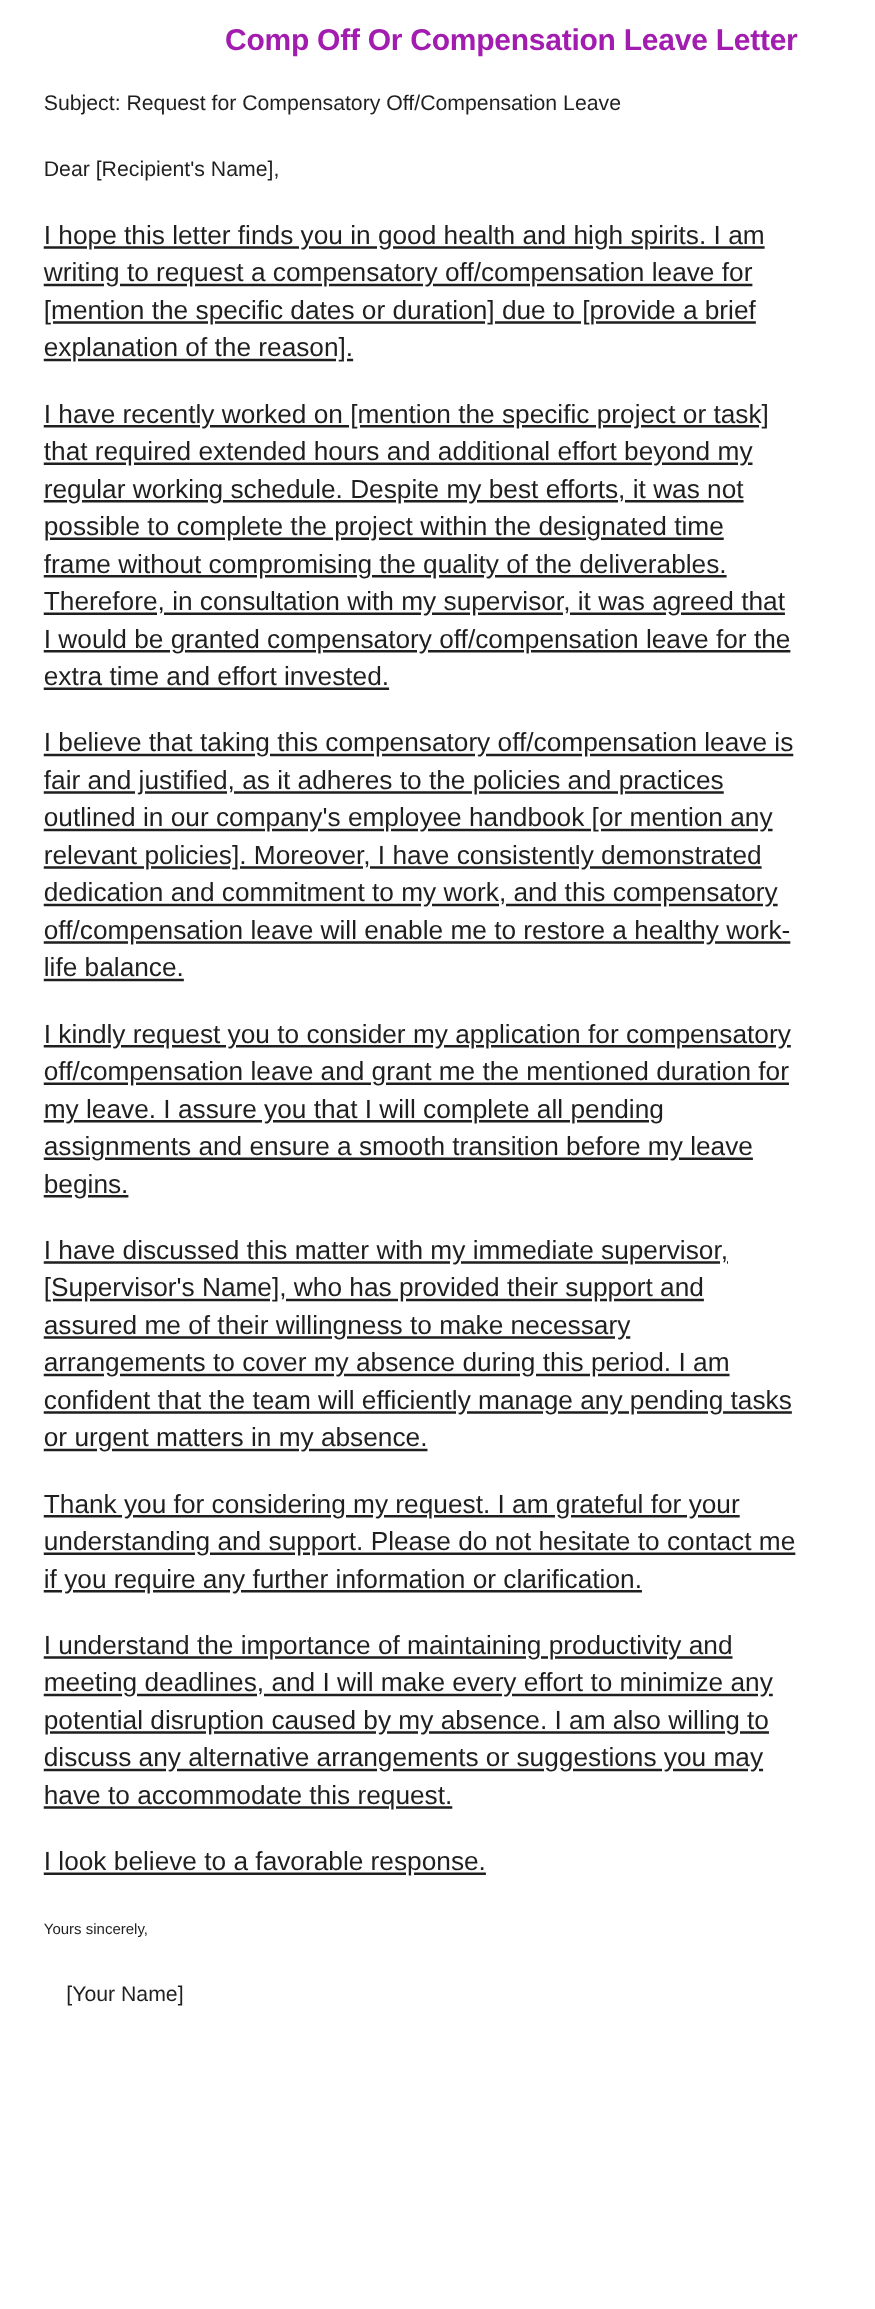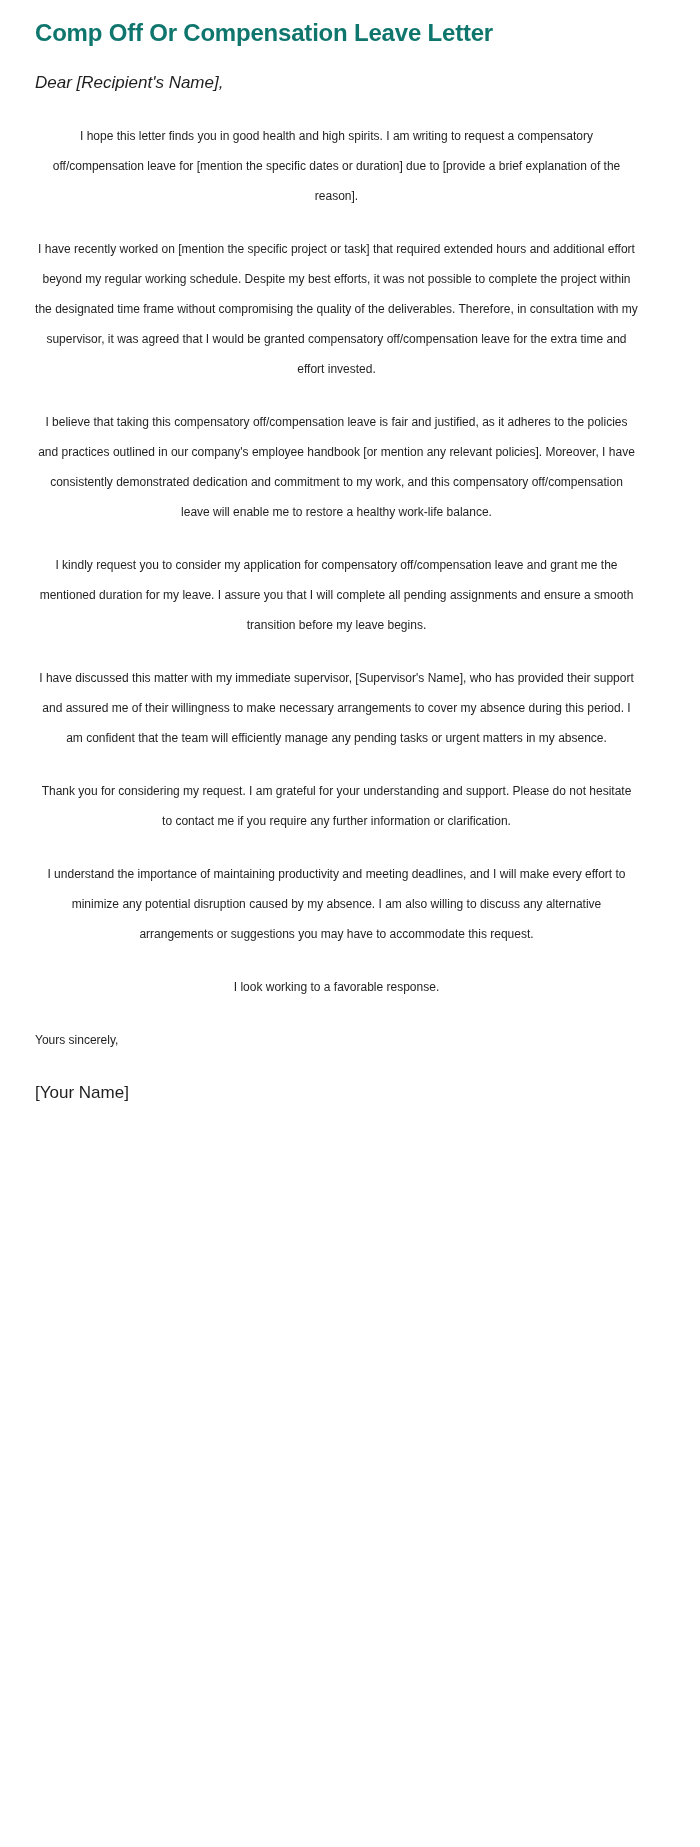--- a/index.html
+++ b/index.html
@@ -18,92 +18,94 @@
     width: 700px;
     box-sizing: border-box;
     padding: 18px 62px 40px 35px;
     background: #ffffff;
   }
   .letter-title {
     font-size: 24px;
     font-weight: bold;
     line-height: 1.25;
     letter-spacing: -0.2px;
-    color: #0f766e;
+    color: #a21caf;
     margin: 0 0 20px 0;
     padding: 0;
+    text-align: right;
   }
   .letter-body {
     margin: 0;
     padding: 0;
   }
   .letter-paragraph {
-    font-size: 12px;
+    font-size: 21px;
     line-height: 30px;
     color: #1f1f1f;
     margin: 0 0 23px 0;
     padding: 0;
-    text-align: center;
+    text-align: left;
     word-spacing: 0px;
+    text-decoration: underline;
   }
   .letter-paragraph:last-child {
     margin-bottom: 0;
   }
   .subject-line {
     font-size: 17px;
     line-height: 30px;
     color: #1f1f1f;
     margin: 0 0 23px 0;
   }
   .salutation {
     font-size: 17px;
     line-height: 30px;
     color: #1f1f1f;
     margin: 0 0 23px 0;
-    font-style: italic;
   }
   .closing-line {
     font-size: 12px;
     line-height: 30px;
     color: #1f1f1f;
     margin: 0 0 23px 0;
   }
   .signature-name {
     font-size: 17px;
     line-height: 30px;
     color: #1f1f1f;
-    margin: 0;
+    margin: 18px;
   }
 </style>
 </head>
 <body>
 
 <div class="letter-page">
 
   <h1 class="letter-title">Comp Off Or Compensation Leave Letter</h1>
 
   <div class="letter-body">
 
+    <p class="subject-line">Subject: Request for Compensatory Off/Compensation Leave</p>
 
     <p class="salutation">Dear [Recipient's Name],</p>
 
     <p class="letter-paragraph">I hope this letter finds you in good health and high spirits. I am writing to request a compensatory off/compensation leave for [mention the specific dates or duration] due to [provide a brief explanation of the reason].</p>
 
     <p class="letter-paragraph">I have recently worked on [mention the specific project or task] that required extended hours and additional effort beyond my regular working schedule. Despite my best efforts, it was not possible to complete the project within the designated time frame without compromising the quality of the deliverables. Therefore, in consultation with my supervisor, it was agreed that I would be granted compensatory off/compensation leave for the extra time and effort invested.</p>
 
     <p class="letter-paragraph">I believe that taking this compensatory off/compensation leave is fair and justified, as it adheres to the policies and practices outlined in our company's employee handbook [or mention any relevant policies]. Moreover, I have consistently demonstrated dedication and commitment to my work, and this compensatory off/compensation leave will enable me to restore a healthy work-life balance.</p>
 
     <p class="letter-paragraph">I kindly request you to consider my application for compensatory off/compensation leave and grant me the mentioned duration for my leave. I assure you that I will complete all pending assignments and ensure a smooth transition before my leave begins.</p>
 
     <p class="letter-paragraph">I have discussed this matter with my immediate supervisor, [Supervisor's Name], who has provided their support and assured me of their willingness to make necessary arrangements to cover my absence during this period. I am confident that the team will efficiently manage any pending tasks or urgent matters in my absence.</p>
 
     <p class="letter-paragraph">Thank you for considering my request. I am grateful for your understanding and support. Please do not hesitate to contact me if you require any further information or clarification.</p>
 
     <p class="letter-paragraph">I understand the importance of maintaining productivity and meeting deadlines, and I will make every effort to minimize any potential disruption caused by my absence. I am also willing to discuss any alternative arrangements or suggestions you may have to accommodate this request.</p>
 
-    <p class="letter-paragraph">I look working to a favorable response.</p>
+    <p class="letter-paragraph">I look believe to a favorable response.</p>
 
     <p class="closing-line">Yours sincerely,</p>
 
     <p class="signature-name">[Your Name]</p>
 
   </div>
 </div>
 
 </body></html>

